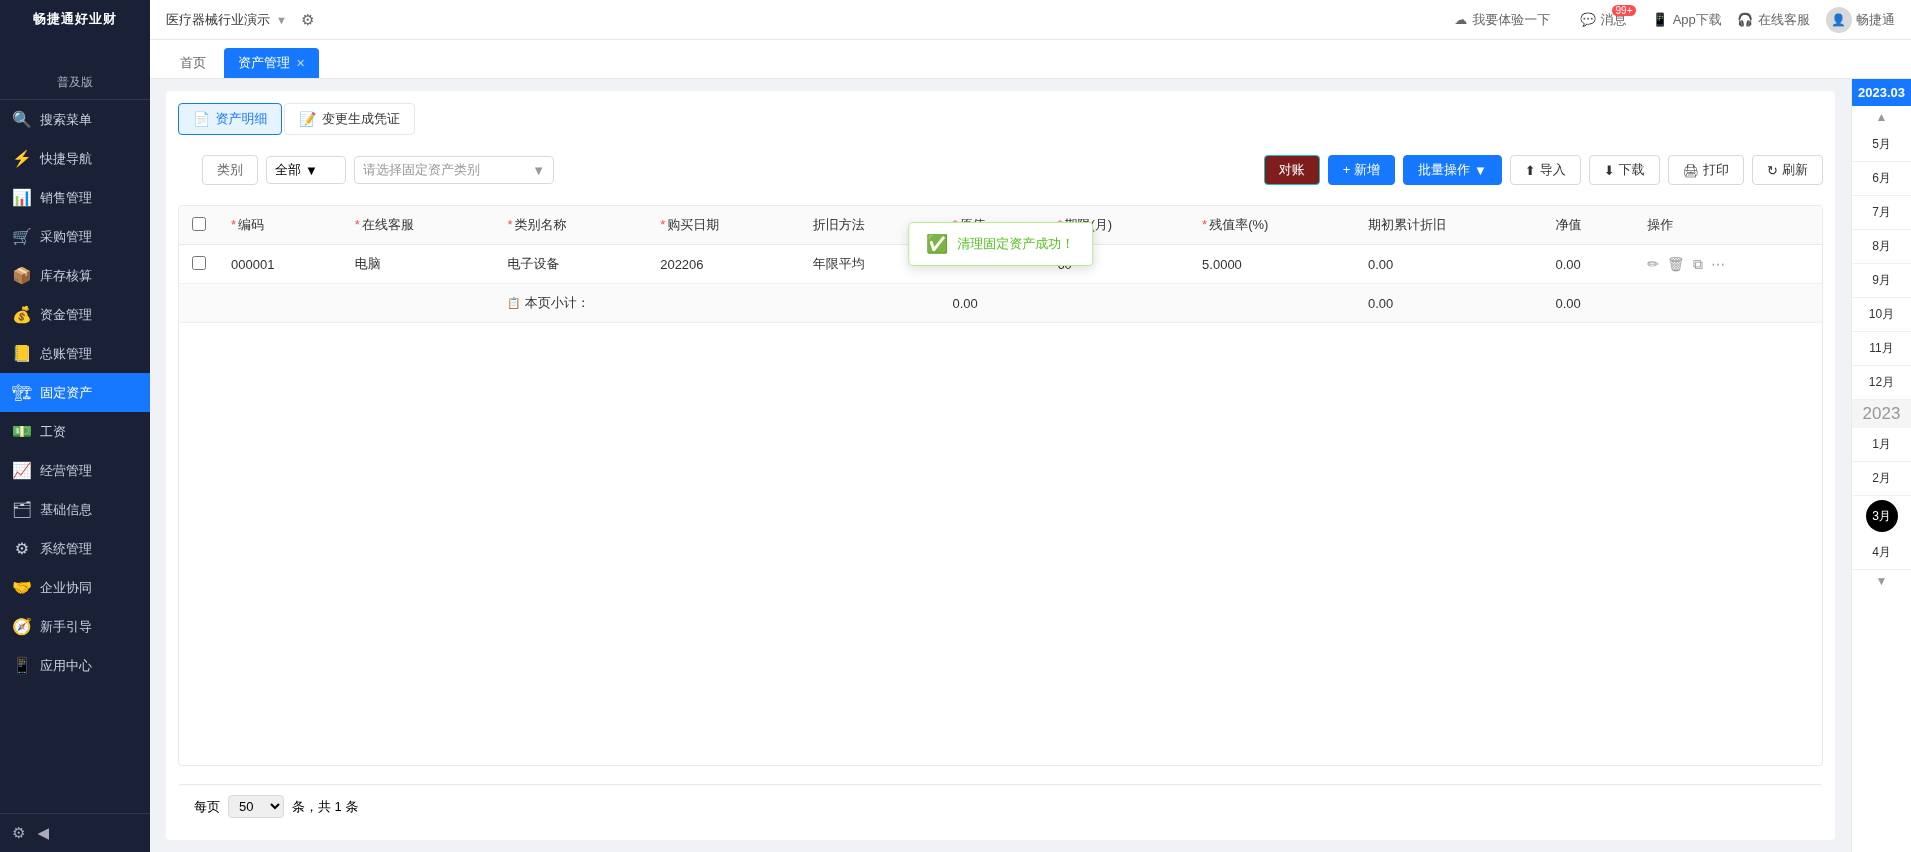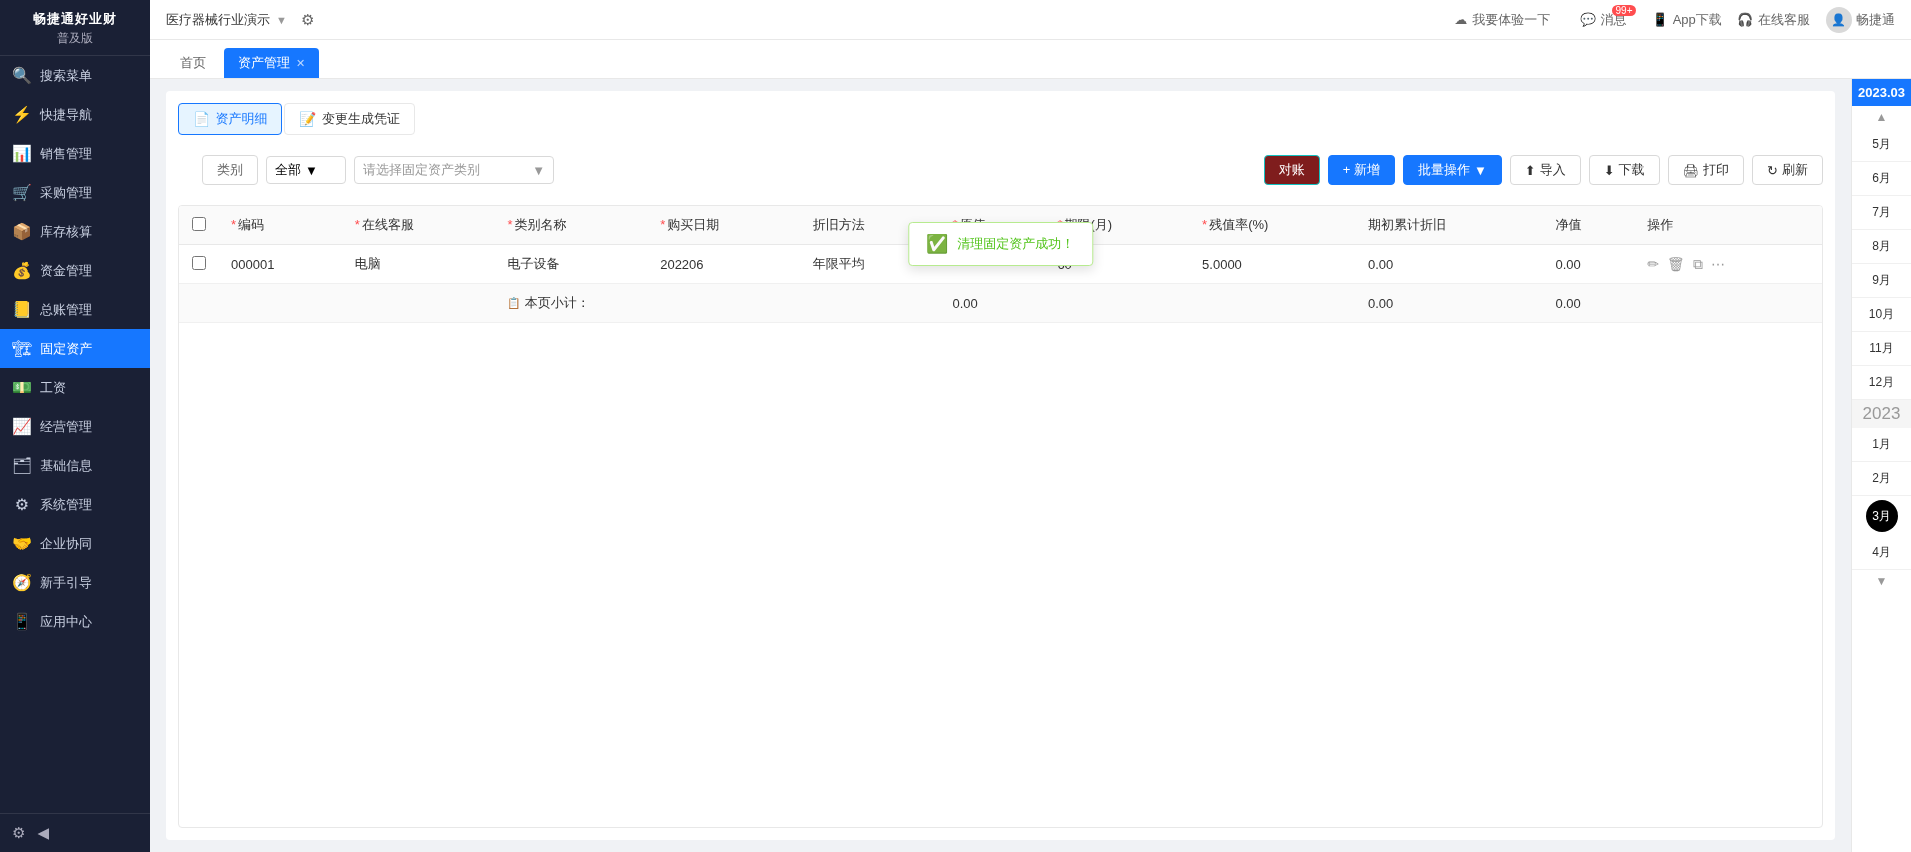--- a/index.html
+++ b/index.html
@@ -14,20 +14,21 @@
       flex-direction: column;
       height: 100%;
       color: #fff;
     }
     .sidebar-logo {
       display: flex;
       flex-direction: column;
       align-items: center;
       padding: 10px 8px 8px;
       border-bottom: 1px solid rgba(255,255,255,0.1);
+      gap: 44px;
     }
     .sidebar-logo-title {
       font-size: 13px;
       color: #fff;
       font-weight: bold;
       letter-spacing: 1px;
     }
     .sidebar-logo-sub {
       font-size: 12px;
       color: #aab;
@@ -645,20 +646,30 @@
               </tr>
             </tbody>
           </table>
 
           <div class="success-toast" style="top:16px; left:50%; transform:translateX(-50%);">
             <span class="success-icon">✅</span>
             <span>清理固定资产成功！</span>
           </div>
         </div>
 
+        <div class="pagination-row">
+          <span>每页</span>
+          <select class="pagination-select">
+            <option value="50" selected="">50</option>
+            <option value="10">10</option>
+            <option value="20">20</option>
+            <option value="100">100</option>
+          </select>
+          <span>条，共 1 条</span>
+        </div>
 
       </div>
     </div>
 
     <div class="calendar-panel">
       <div class="calendar-header">
         <span>2023.03</span>
       </div>
       <div class="calendar-scroll">
         <div class="cal-nav">▲</div>

